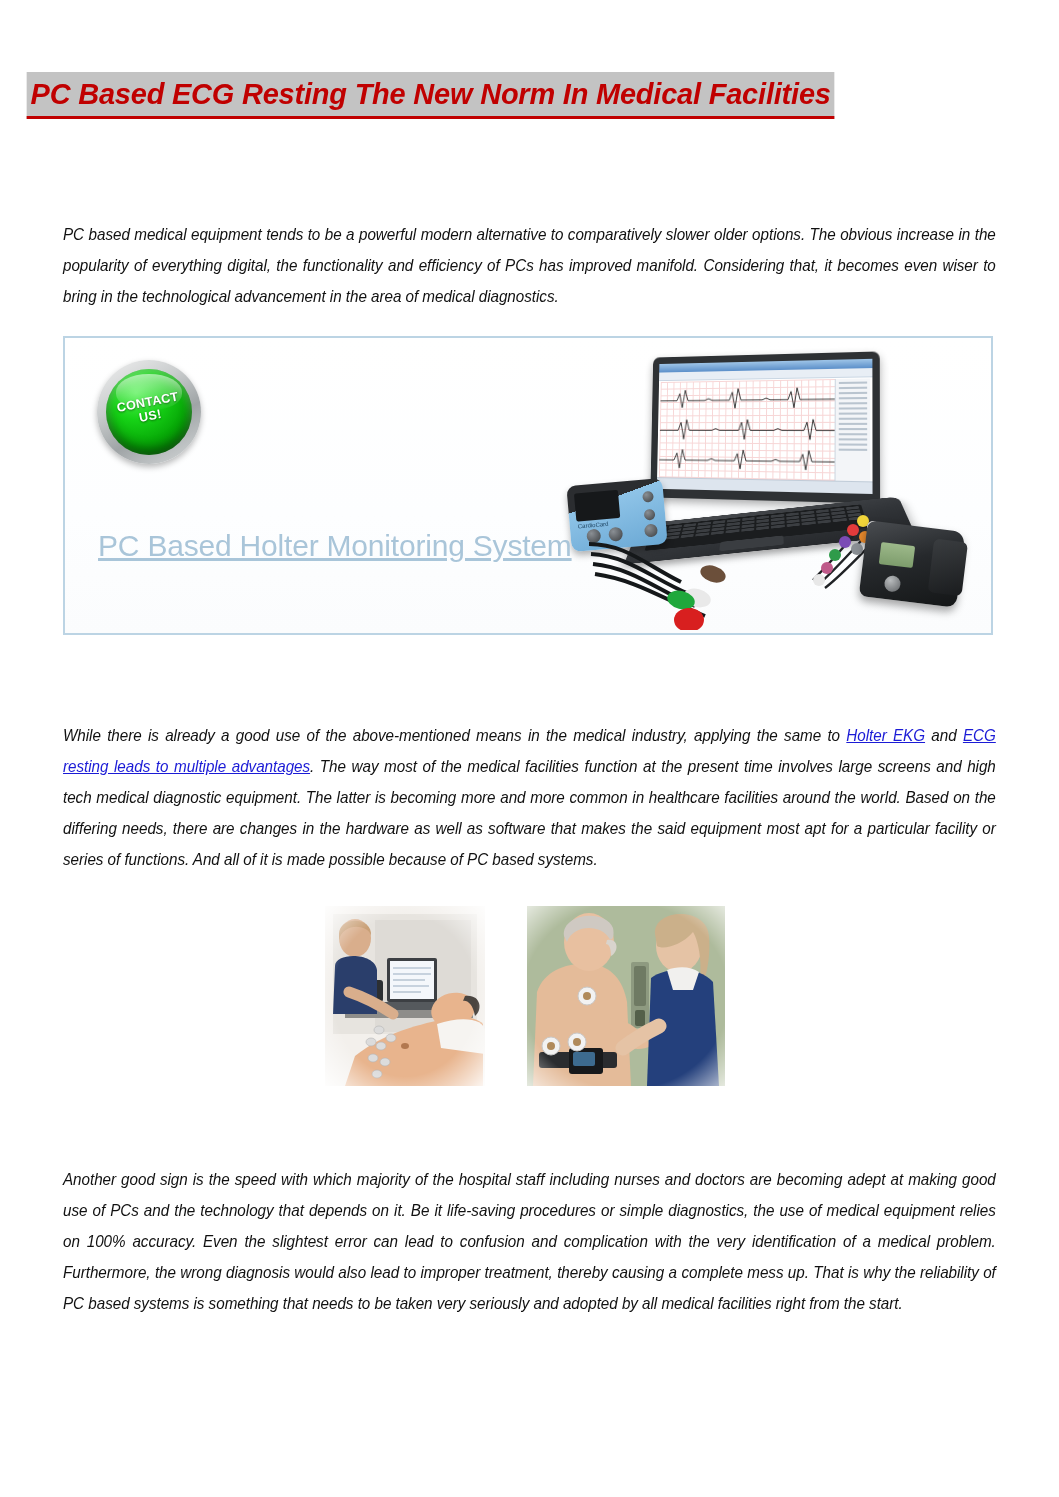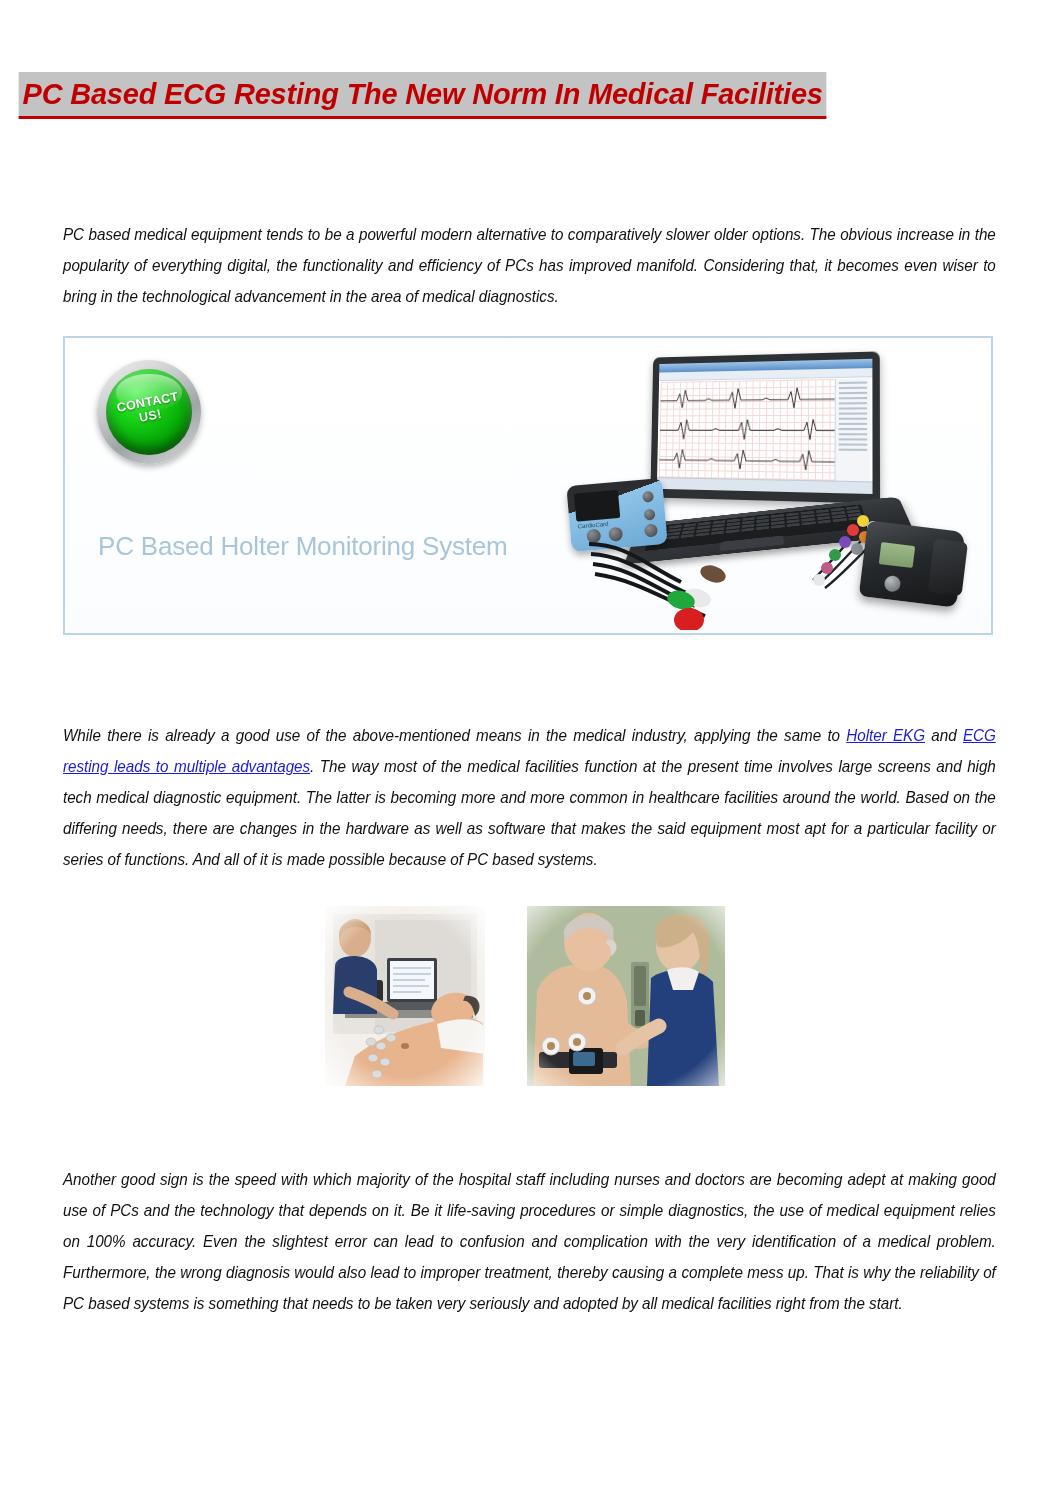--- a/index.html
+++ b/index.html
@@ -16,21 +16,21 @@
   }
   .page {
     position: absolute;
     inset: 0;
     background: #ffffff;
   }
 
   
   .title-block {
     position: absolute;
-    left: 0;
+    left: 8px;
     top: 72px;
     width: 846px;
     text-align: center;
   }
   .title-text {
     display: inline-block;
     background: #c3c3c3;
     color: #c00000;
     font-weight: bold;
     font-style: italic;
@@ -143,24 +143,25 @@
     font-size: 41px;
     line-height: 44px;
     letter-spacing: -0.4px;
     white-space: nowrap;
   }
   .wordmark .line1 sup {
     font-size: 17px;
     vertical-align: super;
   }
   .wordmark .line2 {
-    font-size: 26px;
+    font-size: 30px;
     line-height: 36px;
     letter-spacing: -0.2px;
     white-space: nowrap;
+    text-decoration: underline;
   }
 
   
   .gear {
     position: absolute;
     right: 4px;
     top: 2px;
     width: 420px;
     height: 292px;
   }

